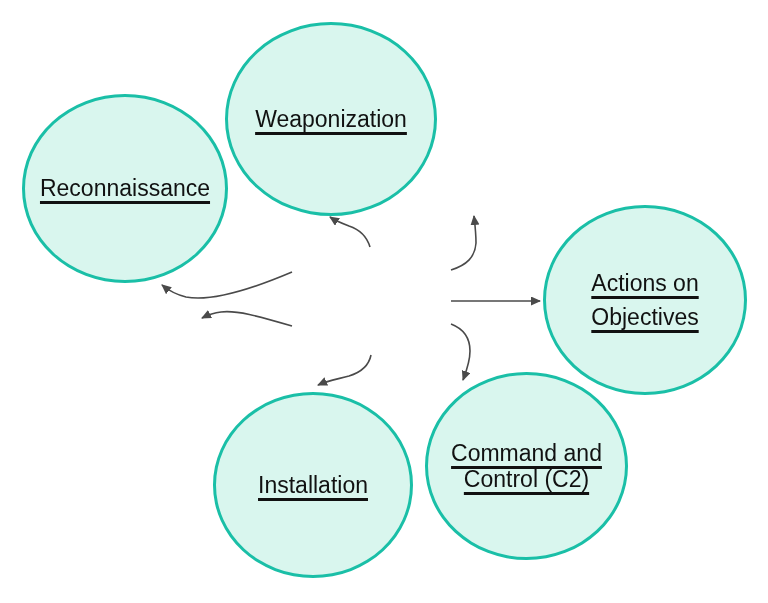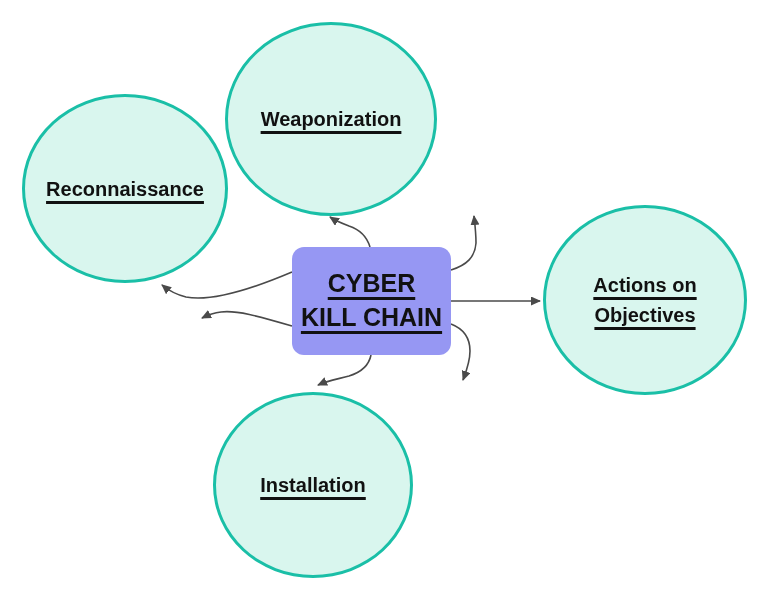--- a/index.html
+++ b/index.html
@@ -37,22 +37,22 @@
     position: absolute;
     border-radius: 50%;
     background: var(--color-node-fill);
     border: 3px solid var(--color-node-border);
     display: flex;
     align-items: center;
     justify-content: center;
   }
   .node-label {
     display: block;
-    font-size: 20px;
-    font-weight: bold;
+    font-size: 23px;
+    font-weight: normal;
     color: var(--color-text);
     text-align: center;
     text-decoration: underline;
     text-decoration-thickness: 2.5px;
     text-underline-offset: 5px;
     line-height: 1.5;
   }
   
   .node-reconnaissance { left: 22px;  top: 94px;  width: 206px; height: 189px; }
   .node-weaponization  { left: 225px; top: 22px;  width: 212px; height: 194px; }
@@ -114,24 +114,23 @@
 
   <div class="node node-weaponization">
     <span class="node-label">Weaponization</span>
   </div>
 
 
   <div class="node node-actions">
     <span class="node-label">Actions on Objectives</span>
   </div>
 
+  <div class="node node-c2">
+    <span class="node-label">Command and Control (C2)</span>
+  </div>
 
   <div class="node node-installation">
     <span class="node-label">Installation</span>
   </div>
 
 
-  <div class="center-box">
-    <span class="title-line">CYBER</span>
-    <span class="title-line">KILL CHAIN</span>
-  </div>
 
 </div>
 
 </body></html>

